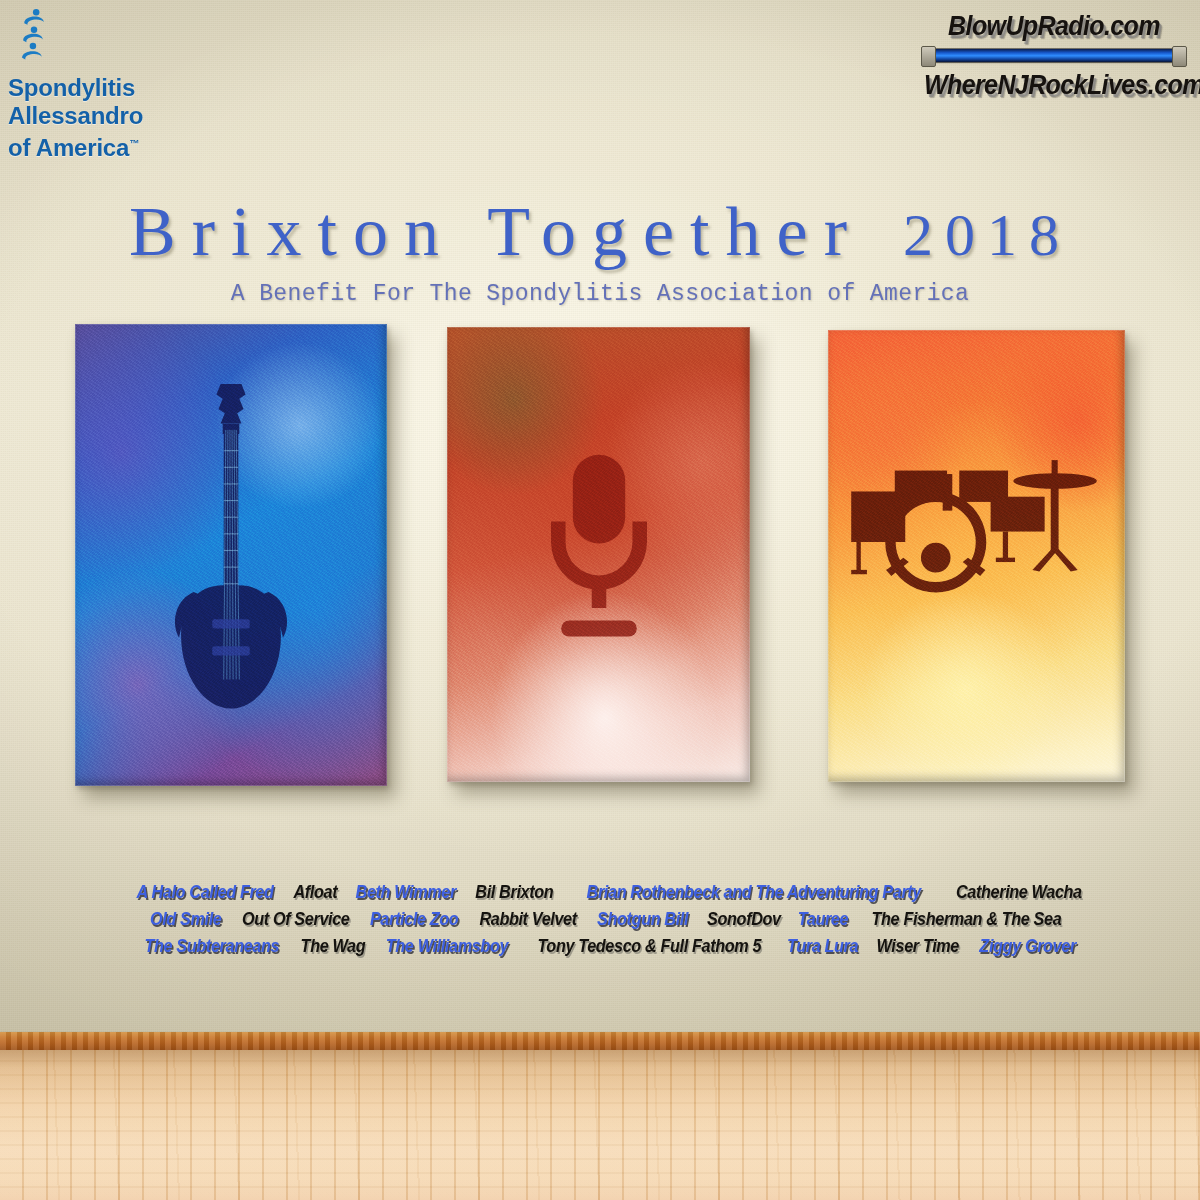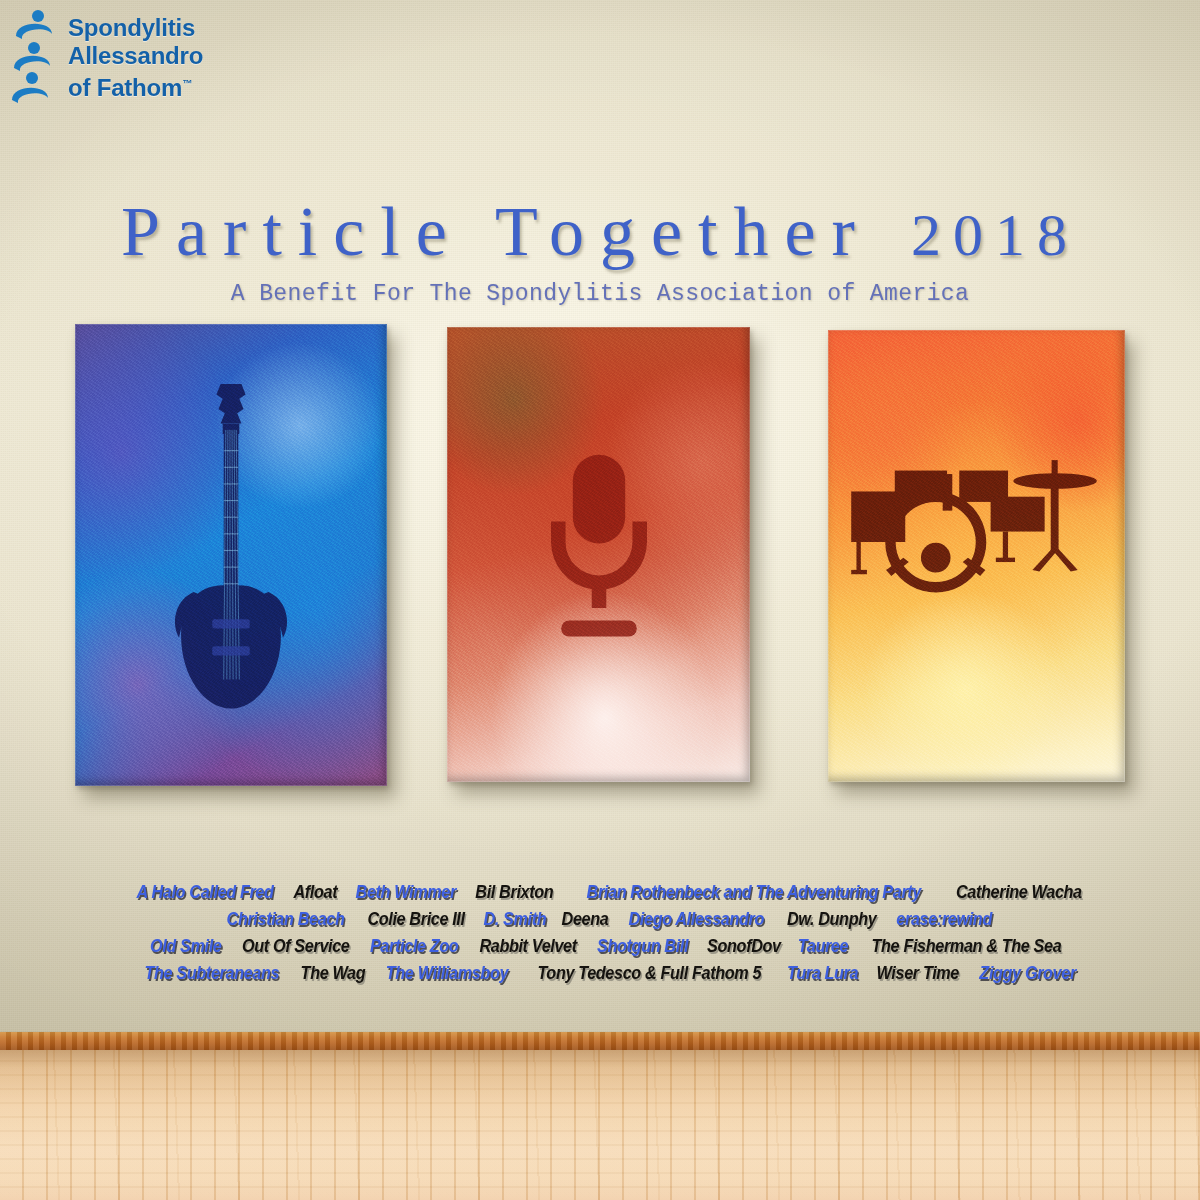--- a/index.html
+++ b/index.html
@@ -24,21 +24,21 @@
   #wall:after{
     content:"";position:absolute;inset:0;
     background:
       repeating-linear-gradient(0deg, rgba(255,255,255,.035) 0 1px, rgba(140,130,105,.035) 1px 2px),
       repeating-linear-gradient(90deg, rgba(255,255,255,.03) 0 1px, rgba(140,130,105,.03) 1px 2px),
       radial-gradient(ellipse 100% 80% at 50% 45%, rgba(0,0,0,0) 52%, rgba(92,84,62,.20) 100%);
     pointer-events:none;
   }
 
   
-  #saa-logo{position:absolute;left:8px;top:8px;width:250px;height:104px;display:flex;align-items:flex-start;gap:8px;}
+  #saa-logo{position:absolute;left:8px;top:8px;width:250px;height:104px;display:flex;align-items:flex-start;gap:8px;flex-direction:column;}
   #saa-mark{width:52px;height:96px;flex:0 0 52px;}
   #saa-words{padding-top:6px;}
   .saa-line{
     font-family:"Liberation Sans", sans-serif;
     font-weight:700;font-size:24px;line-height:28px;color:#1461a8;
     letter-spacing:-.2px;white-space:nowrap;position:relative;
     text-shadow:0 1px 0 rgba(255,255,255,.5);
   }
   .saa-tm{font-size:10px;vertical-align:super;font-weight:700;}
 
@@ -191,26 +191,31 @@
         <path d="M8 28 C8 12, 44 12, 44 26 C40 18, 12 20, 14 31 Z"></path>
         <circle cx="26" cy="40" r="6"></circle>
         <path d="M6 60 C6 44, 42 44, 42 58 C38 50, 10 52, 12 63 Z"></path>
         <circle cx="24" cy="70" r="6"></circle>
         <path d="M4 92 C4 76, 40 76, 40 90 C36 82, 8 84, 10 95 Z"></path>
       </g>
     </svg>
     <div id="saa-words">
       <div class="saa-line">Spondylitis</div>
       <div class="saa-line">Allessandro</div>
-      <div class="saa-line"><span>of Fathom</span><span class="saa-tm">™</span></div>
-    </div>
-  </div>
-
-
-  <div id="title"><span>Particle Together</span><span class="yr">2018</span></div>
+      <div class="saa-line"><span>of America</span><span class="saa-tm">™</span></div>
+    </div>
+  </div>
+
+  <div id="burl-logo">
+    <div class="burl-text">BlowUpRadio.com</div>
+    <div id="burl-bar"></div>
+    <div class="burl-text">WhereNJRockLives.com</div>
+  </div>
+
+  <div id="title"><span>Brixton Together</span><span class="yr">2018</span></div>
   <div id="subtitle">A Benefit For The Spondylitis Association of America</div>
 
   <div class="canvas" id="panel-guitar">
     <div class="art" id="art-guitar">
       <svg class="mot" viewBox="0 0 120 340">
         <g fill="#141c5e" opacity="0.93">
           <path d="M50 6 L70 6 L74 16 L68 20 L72 30 L66 34 L70 44 L50 44 L54 34 L48 30 L52 20 L46 16 Z"></path>
           <rect x="52" y="44" width="16" height="10"></rect>
           <rect x="53" y="54" width="14" height="148"></rect>
           <path d="M60 200 C30 196, 12 216, 12 248 C12 286, 34 318, 60 318 C86 318, 108 286, 108 248 C108 216, 90 196, 60 200 Z"></path>
@@ -289,21 +294,20 @@
           <path d="M160 132 l-20 -14 l-6 5 l20 16 z"></path>
         </g>
       </svg>
     </div>
     <div class="grain"></div>
     <div class="edge"></div>
   </div>
 
   <div id="lineup">
       <div class="band-row"><span class="band b">A Halo Called Fred</span><span class="band k">Afloat</span><span class="band b">Beth Wimmer</span><span class="band k">Bil Brixton</span><span class="band b">Brian Rothenbeck and The Adventuring Party</span><span class="band k">Catherine Wacha</span></div>
-      <div class="band-row"><span class="band b">Christian Beach</span><span class="band k">Colie Brice III</span><span class="band b">D. Smith</span><span class="band k">Deena</span><span class="band b">Diego Allessandro</span><span class="band k">Dw. Dunphy</span><span class="band b">erase:rewind</span></div>
       <div class="band-row"><span class="band b">Old Smile</span><span class="band k">Out Of Service</span><span class="band b">Particle Zoo</span><span class="band k">Rabbit Velvet</span><span class="band b">Shotgun Bill</span><span class="band k">SonofDov</span><span class="band b">Tauree</span><span class="band k">The Fisherman &amp; The Sea</span></div>
       <div class="band-row"><span class="band b">The Subteraneans</span><span class="band k">The Wag</span><span class="band b">The Williamsboy</span><span class="band k">Tony Tedesco &amp; Full Fathom 5</span><span class="band b">Tura Lura</span><span class="band k">Wiser Time</span><span class="band b">Ziggy Grover</span></div>
     </div>
 
   <div id="trim"></div>
   <div id="floor"></div>
 
 </div>
 
 </body></html>

